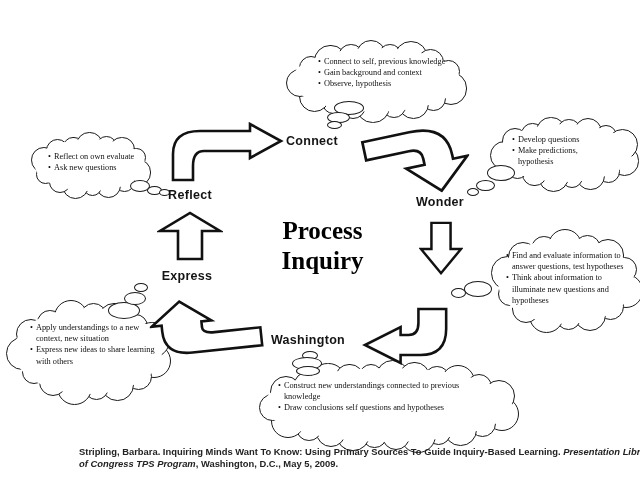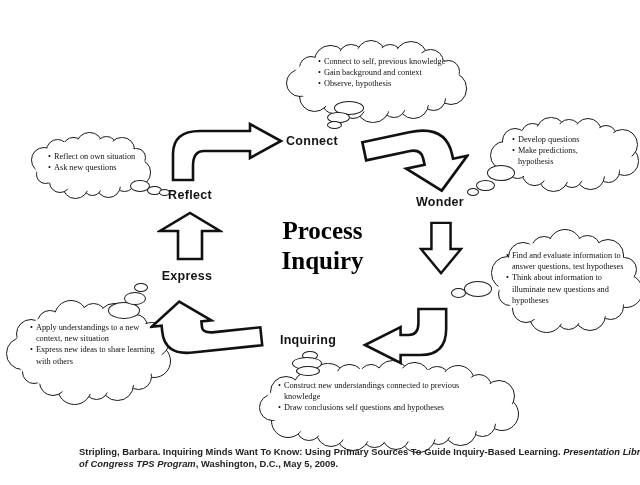--- a/index.html
+++ b/index.html
@@ -27,21 +27,21 @@
 
 <div id="screen">
 
   <div class="title" style="left:245px;top:216px;width:155px;">
     <div>Process</div>
     <div>Inquiry</div>
   </div>
 
   <div class="stage-label" style="left:272px;top:134px;width:80px;">Connect</div>
   <div class="stage-label" style="left:400px;top:195px;width:80px;">Wonder</div>
-  <div class="stage-label" style="left:268px;top:333px;width:80px;">Inquiring</div>
+  <div class="stage-label" style="left:268px;top:333px;width:80px;">Washington</div>
   <div class="stage-label" style="left:147px;top:269px;width:80px;">Express</div>
   <div class="stage-label" style="left:150px;top:188px;width:80px;">Reflect</div>
 
   <div class="cloud" style="left:288px;top:44px;width:176px;height:72px;">
     <div class="cloud-text" style="left:30px;top:12px;width:148px;">
         <div class="bullet-row">
           <span class="dot">•</span>
           <span class="btxt">Connect to self, previous knowledge</span>
         </div>
         <div class="bullet-row">
@@ -188,21 +188,21 @@
       <div class="bump" style="left: 69.7144px; top: -1.20936px; width: 24.96px; height: 24.96px;"></div>
       <div class="bump" style="left: 88.3633px; top: -1.27489px; width: 30.4px; height: 30.4px;"></div>
       <div class="bump" style="left: 112.967px; top: 9.77108px; width: 23.04px; height: 23.04px;"></div>
       <div class="bump" style="left: 124.051px; top: 18.0732px; width: 33.6px; height: 33.6px;"></div>
       <div class="cloud-mask" style="left: 4.48px; top: 4.48px; width: 147.04px; height: 85.04px;"></div>
     </div>
   <div class="cloud" style="left:32px;top:136px;width:116px;height:58px;">
     <div class="cloud-text" style="left:16px;top:15px;width:100px;">
         <div class="bullet-row">
           <span class="dot">•</span>
-          <span class="btxt">Reflect on own situation</span>
+          <span class="btxt">Reflect on own evaluate</span>
         </div>
         <div class="bullet-row">
           <span class="dot">•</span>
           <span class="btxt">Ask new questions</span>
         </div>
       </div>
   <div class="bump" style="left: 92.8726px; top: 23.1468px; width: 24.36px; height: 24.36px;"></div>
       <div class="bump" style="left: 81.7962px; top: 34.6428px; width: 19.0008px; height: 19.0008px;"></div>
       <div class="bump" style="left: 63.9168px; top: 36.5813px; width: 23.142px; height: 23.142px;"></div>
       <div class="bump" style="left: 50.7844px; top: 40.6943px; width: 17.5392px; height: 17.5392px;"></div>

